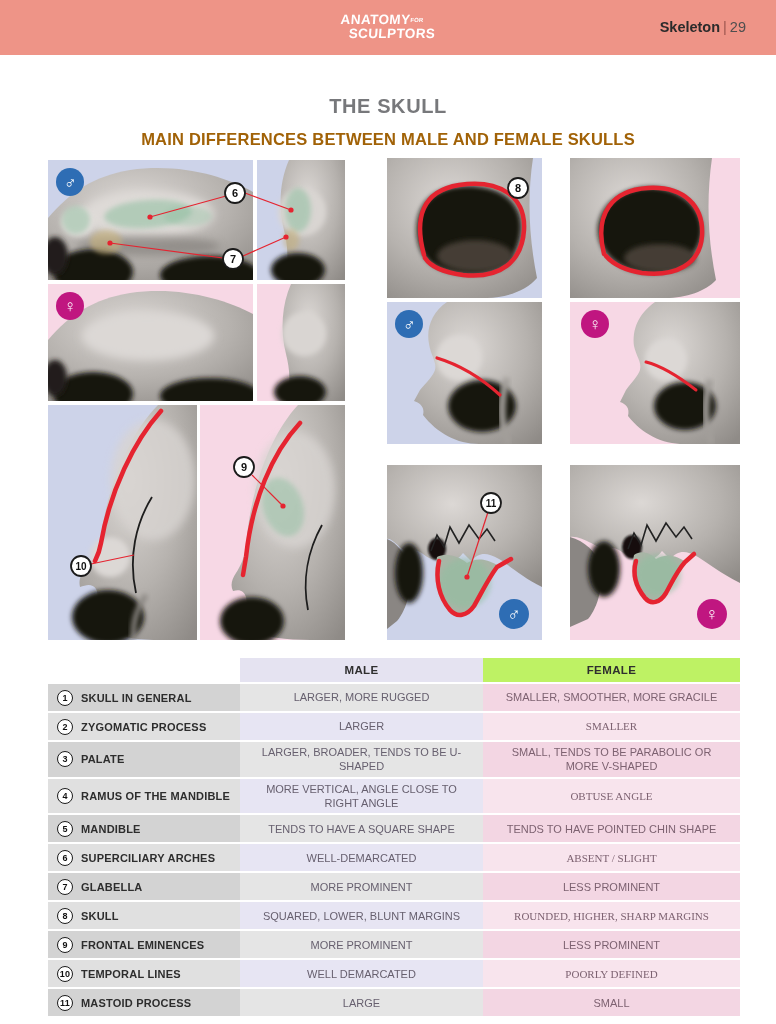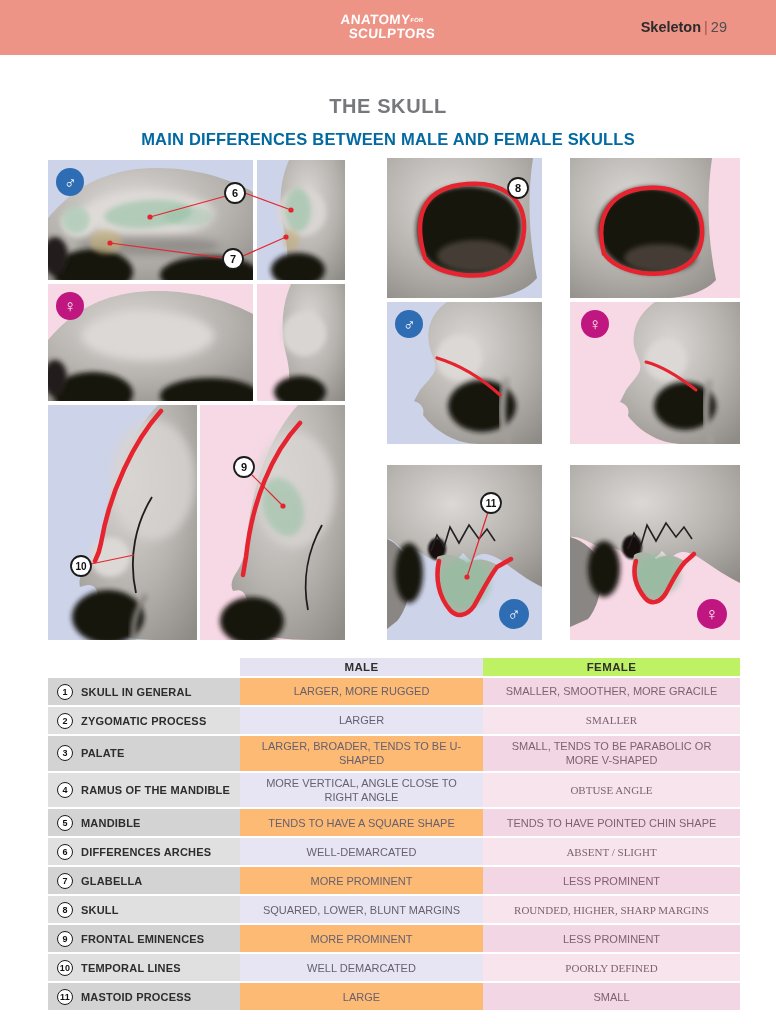--- a/index.html
+++ b/index.html
@@ -6,49 +6,49 @@
   .page { position:relative; width:776px; height:1024px; background:#ffffff;
           font-family:"Liberation Sans", sans-serif; overflow:hidden; margin:0 auto; }
 
   
   .topbar { position:absolute; left:0; top:0; width:776px; height:55px; background:#ee9487; }
   .logo { position:absolute; left:50%; top:13px; transform:translateX(-50%) skewX(-4deg);
           color:#fff; font-weight:bold; font-size:13.5px; line-height:13px; letter-spacing:.4px; }
   .logo .l1 { display:block; }
   .logo .for { font-size:6px; letter-spacing:0; vertical-align:2px; }
   .logo .l2 { display:block; margin-left:9px; }
-  .pageref { position:absolute; right:49px; top:19px; font-size:14.5px; color:#2b2b2b; }
+  .pageref { position:absolute; right:30px; top:19px; font-size:14.5px; color:#2b2b2b; }
   .pageref .sec { font-weight:bold; }
   .pageref .div { color:#9c564d; font-weight:normal; padding:0 3px; }
   .pageref .num { color:#4f4f4f; }
 
   
   .title { position:absolute; top:95px; left:0; width:100%; text-align:center;
            font-size:20px; font-weight:bold; color:#77787b; letter-spacing:.6px; }
   .subtitle { position:absolute; top:130px; left:0; width:100%; text-align:center;
-              font-size:16.5px; font-weight:bold; color:#0369a1; letter-spacing:.2px; }
+              font-size:16.5px; font-weight:bold; color:#a16207; letter-spacing:.2px; }
 
   
   .panel { position:absolute; }
   .panel svg { display:block; }
 
   
   .skull-table { position:absolute; left:48px; top:658px; width:692px;
                  display:grid; grid-template-columns:192px 243px 257px; row-gap:2px; }
-  .t-head { height:18px; display:flex; align-items:center; justify-content:center;
+  .t-head { height:24px; display:flex; align-items:center; justify-content:center;
             font-size:11.5px; font-weight:bold; color:#2f2f2f; letter-spacing:.4px; }
   .t-head.male { background:#e5e3f1; }
   .t-head.female { background:#bef264; }
   .t-label { display:flex; align-items:center; gap:8px; padding:2px 4px 2px 9px;
              font-weight:bold; font-size:11px; color:#2d2d2d; min-height:21px; letter-spacing:.2px; }
   .t-cell { display:flex; align-items:center; justify-content:center; text-align:center;
             padding:3px 16px; font-size:11px; line-height:1.3; min-height:21px; }
   .t-label.odd  { background:#d3d3d3; }
   .t-label.even { background:#e0e0e0; }
-  .t-male.odd   { background:#fdba74; color:#67606f; }
+  .t-male.odd   { background:#e5e5e5; color:#67606f; }
   .t-male.even  { background:#e7e5f3; color:#67606f; }
   .t-female.odd  { background:#f3d6e3; color:#7d6271; }
   .t-female.even { background:#f8e4ed; color:#7d6271;font-family:Liberation Serif, serif; }
   .num-badge { width:14px; height:14px; border:1.5px solid #1c1c1c; border-radius:50%;
                background:#fff; display:flex; align-items:center; justify-content:center;
                font-size:9px; font-weight:bold; color:#111; flex:none; }
 </style>
 </head>
 <body>
 
@@ -313,21 +313,21 @@
       <div class="t-cell t-male even">MORE VERTICAL, ANGLE CLOSE TO RIGHT ANGLE</div>
       <div class="t-cell t-female even">OBTUSE ANGLE</div>
       <div class="t-label odd">
         <span class="num-badge">5</span>
         <span>MANDIBLE</span>
       </div>
       <div class="t-cell t-male odd">TENDS TO HAVE A SQUARE SHAPE</div>
       <div class="t-cell t-female odd">TENDS TO HAVE POINTED CHIN SHAPE</div>
       <div class="t-label even">
         <span class="num-badge">6</span>
-        <span>DIFFERENCES ARCHES</span>
+        <span>SUPERCILIARY ARCHES</span>
       </div>
       <div class="t-cell t-male even">WELL-DEMARCATED</div>
       <div class="t-cell t-female even">ABSENT / SLIGHT</div>
       <div class="t-label odd">
         <span class="num-badge">7</span>
         <span>GLABELLA</span>
       </div>
       <div class="t-cell t-male odd">MORE PROMINENT</div>
       <div class="t-cell t-female odd">LESS PROMINENT</div>
       <div class="t-label even">

